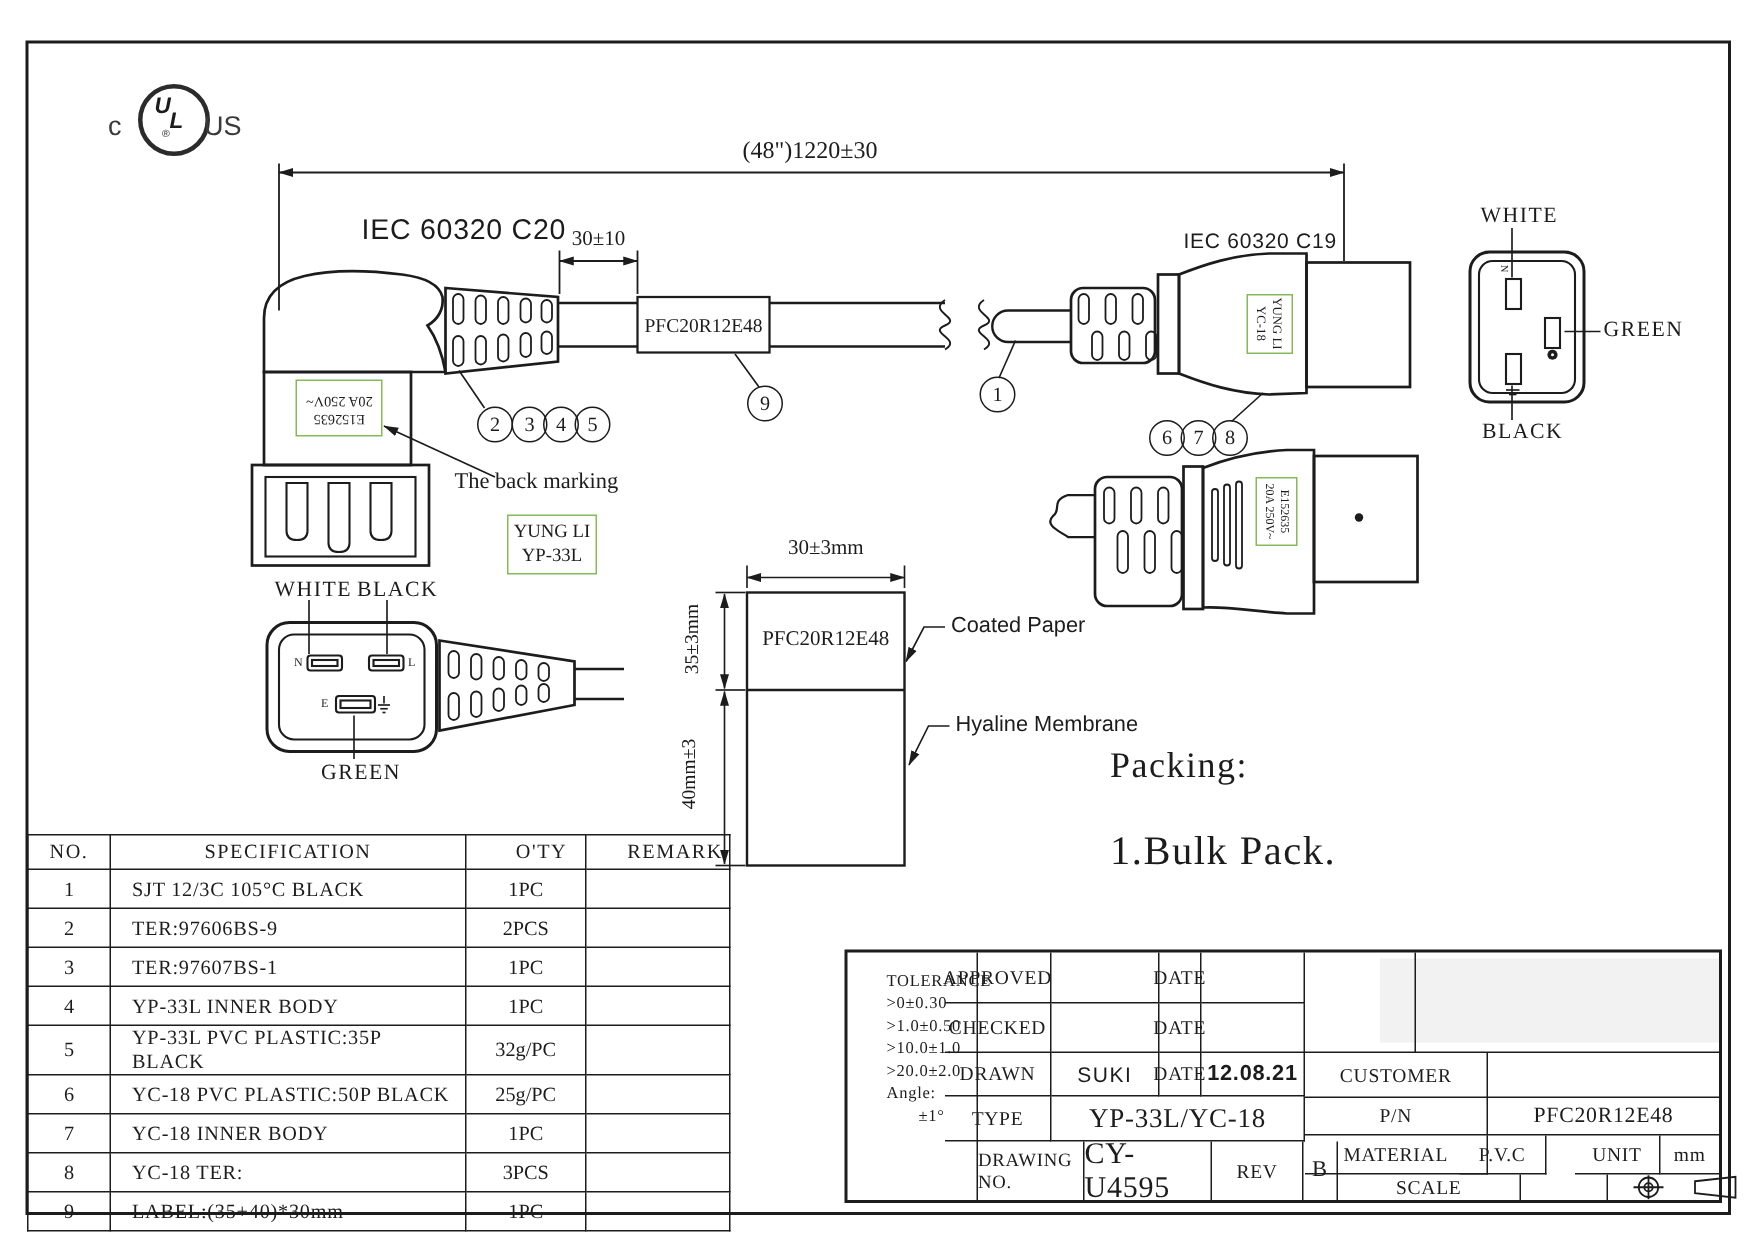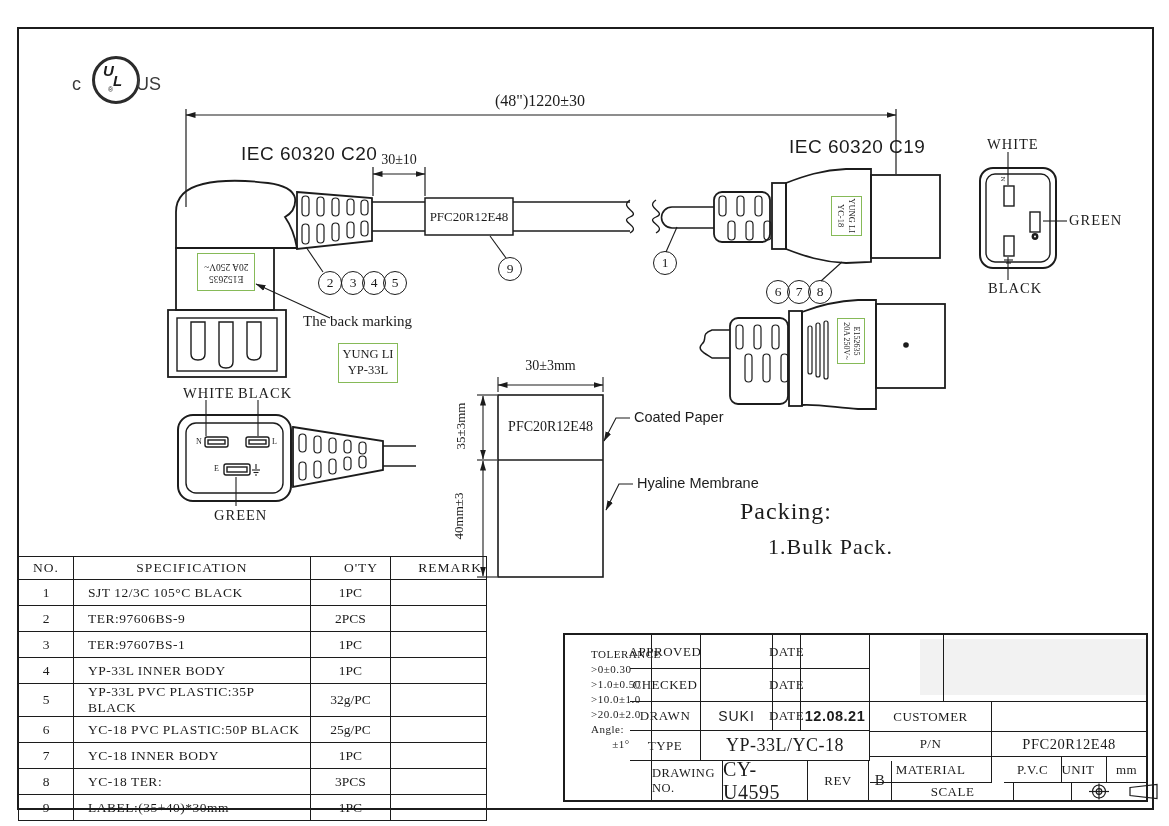--- a/index.html
+++ b/index.html
@@ -228,21 +228,21 @@
     <div style="position:absolute;left:34px;top:6px;width:42px;height:42px;border:3.5px solid #2b2b2b;border-radius:50%;"></div>
     <span class="sans" style="position:absolute;left:45px;top:12px;font-size:15px;font-weight:bold;font-style:italic;">U</span>
     <span class="sans" style="position:absolute;left:55px;top:22px;font-size:15px;font-weight:bold;font-style:italic;">L</span>
     <span class="sans" style="position:absolute;left:50px;top:36px;font-size:7px;">®</span>
     <span class="sans" style="position:absolute;left:14px;top:24px;font-size:18px;color:#3a3a3a;">c</span>
     <span class="sans" style="position:absolute;left:78px;top:24px;font-size:18px;color:#3a3a3a;">US</span>
   </div>
 
   <div class="t serif ctr" style="left:460px;top:92px;width:160px;height:18px;font-size:16px;">(48")1220±30</div>
   <div class="t sans" style="left:205px;top:143px;font-size:19px;letter-spacing:0.5px;margin-left:36px;">IEC 60320 C20</div>
-  <div class="t sans" style="left:789px;top:136px;font-size:19px;letter-spacing:0.5px;">IEC 60320 C19</div>
+  <div class="t sans" style="left:789px;top:152px;font-size:14px;letter-spacing:0.5px;">IEC 60320 C19</div>
   <div class="t serif ctr" style="left:371px;top:152px;width:56px;height:16px;font-size:14px;">30±10</div>
   <div class="t serif ctr" style="left:425px;top:198px;width:88px;height:37px;font-size:13px;">PFC20R12E48</div>
   <div class="t serif" style="left:303px;top:313px;font-size:15px;">The back marking</div>
 
   <div class="green-box" style="left:338px;top:343px;width:58px;height:38px;">
     <div class="glbl" style="font-size:12.5px;">
       <div>YUNG LI</div>
       <div>YP-33L</div>
     </div>
   </div>
@@ -278,21 +278,21 @@
   <div class="t serif" style="left:214px;top:464px;font-size:8px;">E</div>
 
   <div class="t serif ctr" style="left:498px;top:358px;width:105px;height:16px;font-size:14px;">30±3mm</div>
   <div class="rotm90 serif" style="left:438px;top:418px;font-size:13px;">35±3mm</div>
   <div class="rotm90 serif" style="left:436px;top:508px;font-size:13px;">40mm±3</div>
   <div class="t serif ctr" style="left:498px;top:418px;width:105px;height:18px;font-size:14px;">PFC20R12E48</div>
   <div class="t sans" style="left:634px;top:409px;font-size:14.5px;">Coated Paper</div>
   <div class="t sans" style="left:637px;top:475px;font-size:14.5px;">Hyaline Membrane</div>
 
   <div class="t serif" style="left:740px;top:498px;font-size:24px;letter-spacing:1px;">Packing:</div>
-  <div class="t serif" style="left:740px;top:534px;font-size:22px;letter-spacing:1px;margin-left:28px;">1.Bulk Pack.</div>
+  <div class="t serif" style="left:740px;top:552px;font-size:27px;letter-spacing:1px;">1.Bulk Pack.</div>
 
   <div class="callout" style="left:653px;top:251px;">1</div>
   <div class="callout" style="left:318px;top:271px;">2</div>
   <div class="callout" style="left:341px;top:271px;">3</div>
   <div class="callout" style="left:362px;top:271px;">4</div>
   <div class="callout" style="left:383px;top:271px;">5</div>
   <div class="callout" style="left:766px;top:280px;">6</div>
   <div class="callout" style="left:787px;top:280px;">7</div>
   <div class="callout" style="left:808px;top:280px;">8</div>
   <div class="callout" style="left:498px;top:257px;">9</div>
@@ -399,21 +399,21 @@
     <div class="tb-cell" style="left:305px;top:0;width:74px;height:67px;"></div>
     <div class="tb-cell nbr" style="left:379px;top:0;width:202px;height:67px;"></div>
 
     <div class="tb-cell" style="left:305px;top:67px;width:122px;height:30px;">CUSTOMER</div>
     <div class="tb-cell nbr" style="left:427px;top:67px;width:154px;height:30px;"></div>
 
     <div class="tb-cell" style="left:305px;top:97px;width:122px;height:25px;">P/N</div>
     <div class="tb-cell nbr" style="left:427px;top:97px;width:154px;height:25px;font-size:14.5px;">PFC20R12E48</div>
 
     <div class="tb-cell" style="left:305px;top:122px;width:122px;height:26px;">MATERIAL</div>
-    <div class="tb-cell" style="left:439px;top:122px;width:58px;height:26px;">P.V.C</div>
+    <div class="tb-cell" style="left:408px;top:122px;width:58px;height:26px;">P.V.C</div>
     <div class="tb-cell" style="left:485px;top:122px;width:57px;height:26px;">UNIT</div>
     <div class="tb-cell nbr" style="left:542px;top:122px;width:39px;height:26px;">mm</div>
 
     <div class="tb-cell nbb" style="left:305px;top:148px;width:122px;height:17px;">SCALE</div>
     <div class="tb-cell nbb" style="left:427px;top:148px;width:58px;height:17px;"></div>
     <div class="tb-cell nbb nbr" style="left:485px;top:148px;width:96px;height:17px;">
       <svg width="96" height="17" viewBox="0 0 96 17">
         <g stroke="#1c1c1c" fill="none" stroke-width="1.2">
           <circle cx="27" cy="8.5" r="6.5"></circle>
           <circle cx="27" cy="8.5" r="2.8"></circle>

